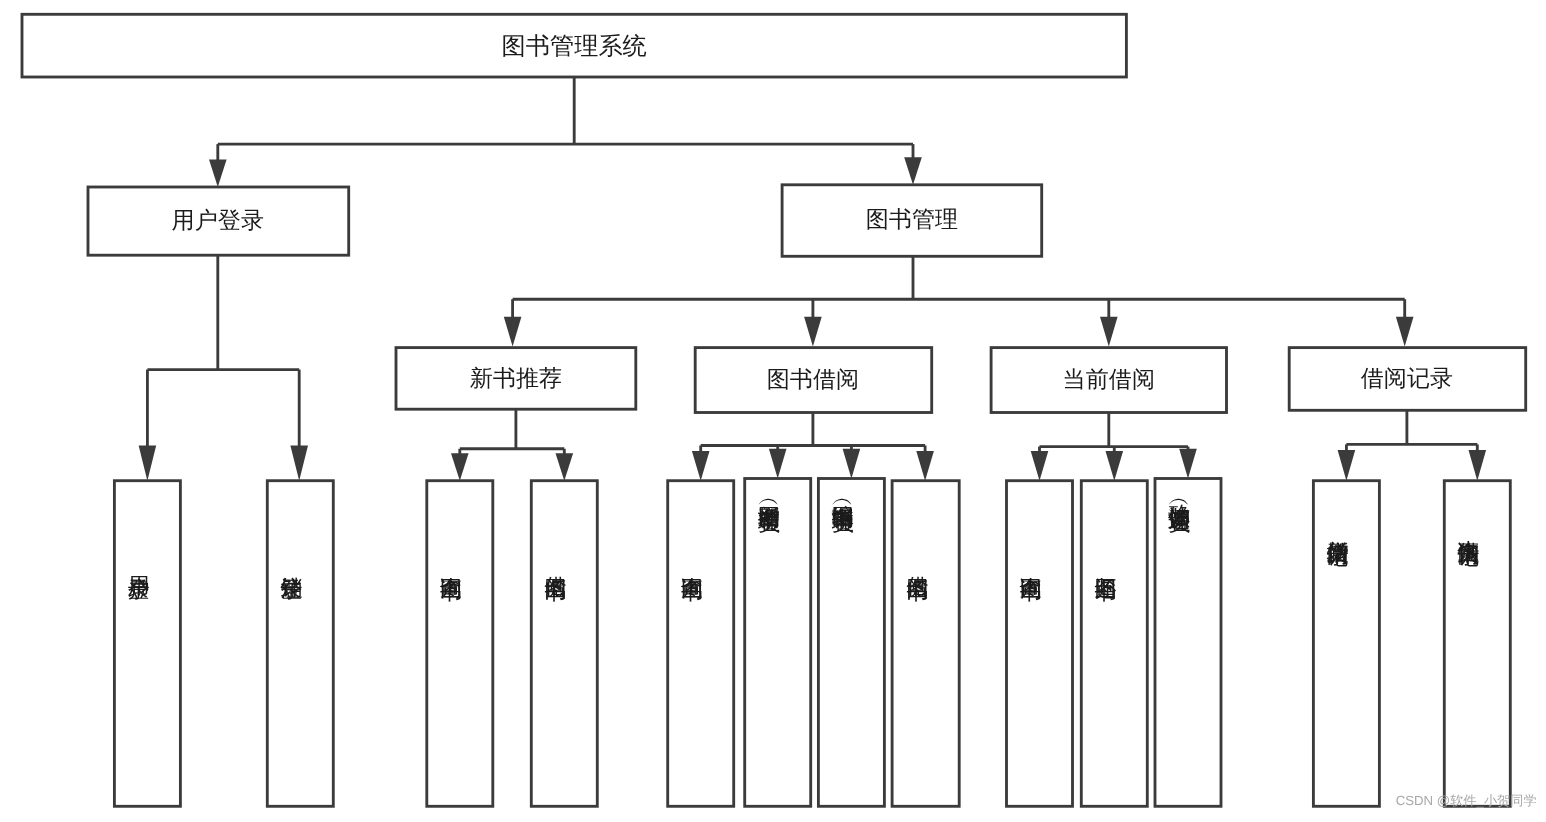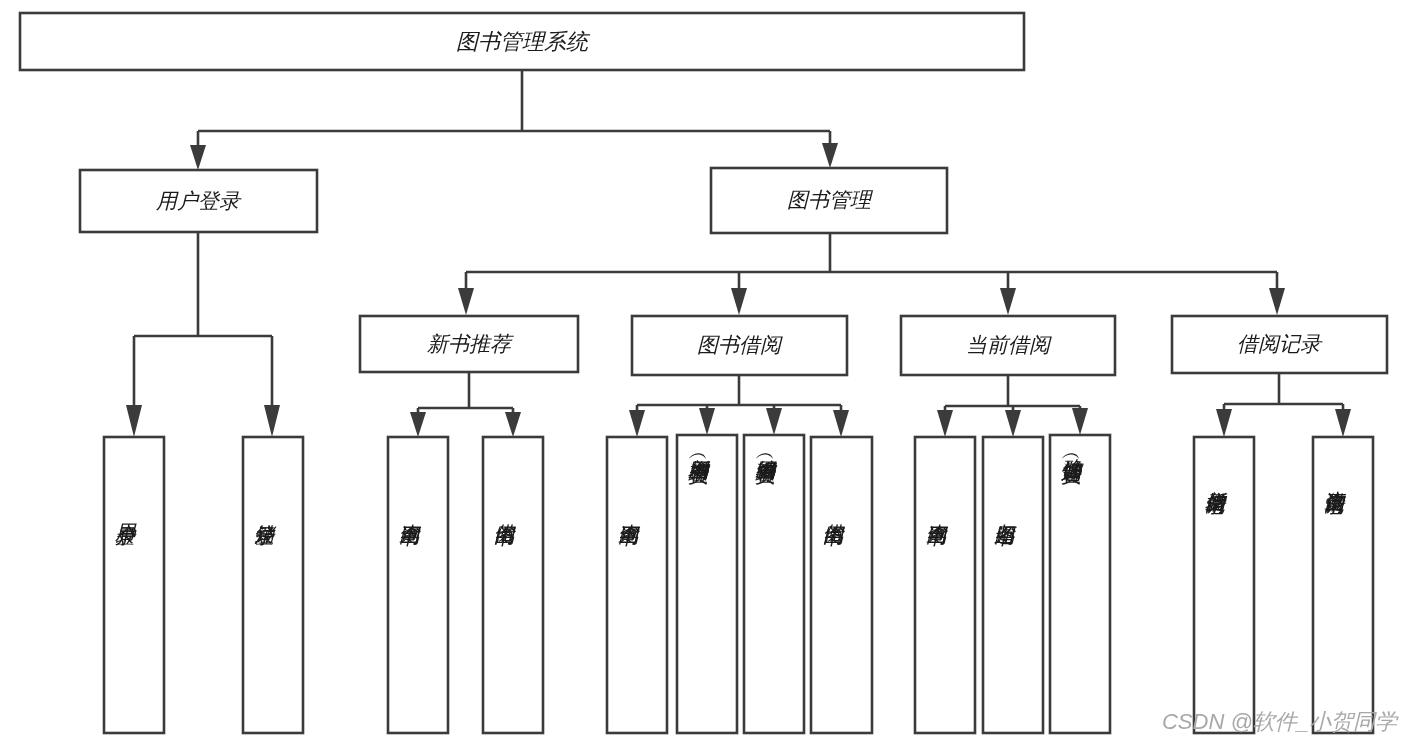--- a/index.html
+++ b/index.html
@@ -11,21 +11,20 @@
     width: 1405px;
     height: 747px;
     font-family: "Liberation Sans", "DejaVu Sans", sans-serif;
     overflow: hidden;
   }
   #diagram-root {
     position: relative;
     width: 1405px;
     height: 743px;
     background: #ffffff;
-    font-style: italic;
   }
   svg#tree-svg {
     position: absolute;
     top: 0;
     left: 0;
     width: 1405px;
     height: 747px;
   }
   .node-box {
     fill: #ffffff;
@@ -67,21 +66,21 @@
     letter-spacing: 1px;
     white-space: nowrap;
     text-align: left;
     pointer-events: none;
   }
   .watermark {
     position: absolute;
     right: 8px;
     bottom: 6px;
     font-family: "Liberation Sans", "DejaVu Sans", sans-serif;
-    font-size: 22px;
+    font-size: 12px;
     color: #a8a8a8;
     white-space: nowrap;
   }
 </style>
 </head>
 <body>
 
 <div id="diagram-root">
 
   <svg id="tree-svg" viewBox="0 0 1405 747">

